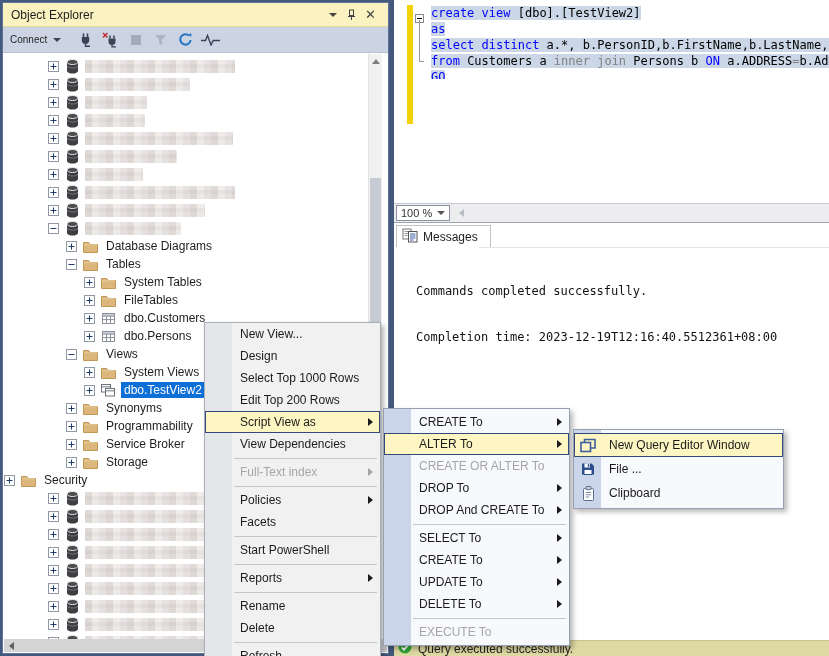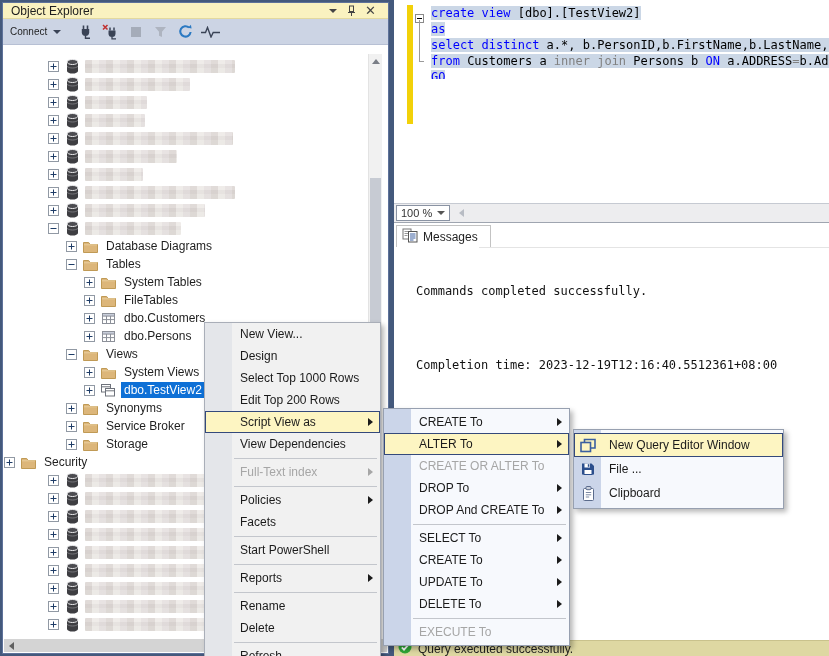--- a/index.html
+++ b/index.html
@@ -2,21 +2,21 @@
 <html><head>
 <meta charset="utf-8">
 <style>
   *{box-sizing:border-box;margin:0;padding:0;}
   html,body{width:829px;height:656px;overflow:hidden;background:#44597C;
     font-family:"Liberation Sans",sans-serif;-webkit-font-smoothing:antialiased;}
   #stage{position:absolute;inset:0;width:829px;height:656px;}
 
   
   .oe{position:absolute;left:2px;top:2px;width:387px;height:652px;border:1px solid #5E729A;background:#fff;}
-  .oe-title{height:16px;background:#FAF2C0;display:flex;align-items:center;padding:0 8px;font-size:12px;color:#1E1E1E;border-bottom:1px solid #E3D99F;}
+  .oe-title{height:24px;background:#FAF2C0;display:flex;align-items:center;padding:0 8px;font-size:12px;color:#1E1E1E;border-bottom:1px solid #E3D99F;}
   .oe-title .spacer{flex:1;}
   .tbar-ic{width:19px;height:17px;display:flex;align-items:center;justify-content:center;color:#444;}
   .chev{width:0;height:0;border-top:4px solid #444;border-left:4px solid transparent;border-right:4px solid transparent;}
   .closex{font-size:13px;color:#444;line-height:1;}
   .oe-toolbar{height:26px;background:#CCD4E4;display:flex;align-items:center;padding:0 7px;font-size:10px;color:#1E1E1E;border-bottom:1px solid #B7C0D4;}
   .connect{display:flex;align-items:center;margin-right:12px;}
   .connect .chev{border-top-color:#3A4356;margin-left:6px;}
   .tb-btn{width:25px;height:22px;display:flex;align-items:center;justify-content:center;}
 
   .tree{position:absolute;left:1px;top:51px;width:371px;bottom:14px;background:#fff;overflow:hidden;padding-top:3px;}
@@ -50,21 +50,21 @@
 
   .zoombar{position:absolute;left:0;top:203px;width:100%;height:19px;background:#EDEDEF;border-top:1px solid #C6CAD2;display:flex;align-items:center;font-size:11px;color:#333;}
   .zoomsel{width:54px;height:16px;background:#fff;border:1px solid #8A93A3;display:flex;align-items:center;justify-content:space-between;padding:0 4px;margin-left:2px;}
   .zoomsel .chev{border-top-color:#555;}
   .hleft{margin-left:9px;width:0;height:0;border-right:5px solid #B8BCC4;border-top:4px solid transparent;border-bottom:4px solid transparent;}
 
   .msgs{position:absolute;left:0;top:222px;width:100%;height:418px;background:#fff;border-top:1px solid #9FA5B0;}
   .tab{position:absolute;left:2px;top:2px;height:22px;display:flex;align-items:center;gap:5px;padding:0 12px 0 5px;background:#fff;border:1px solid #C3C3C3;border-bottom:none;font-size:12px;color:#1E1E1E;}
   .tabline{position:absolute;left:85px;top:24px;right:0;height:1px;background:#E4E4E4;}
   .msg-text{position:absolute;left:22px;top:31px;font-family:"DejaVu Sans Mono",monospace;font-size:12px;color:#111;line-height:15px;white-space:pre;}
-  .msg-text .gap{margin-top:29px;}
+  .msg-text .gap{margin-top:1px;}
 
   .statusbar{position:absolute;left:0;top:640px;width:100%;height:16px;background:#DED8A2;border-top:1px solid #C9C28C;display:flex;align-items:center;padding:0 4px;font-size:12px;color:#1E1E1E;gap:6px;}
 
   
   .menu{position:absolute;border:1px solid #A9AEB8;box-shadow:3px 3px 5px rgba(0,0,0,.28);font-size:12px;color:#1B1B1B;}
   .menu.gray{background:linear-gradient(90deg,#E4E6EA 0 27px,#F1F1F1 27px);}
   .menu.blue{background:linear-gradient(90deg,#CBD5E9 0 27px,#F7F9FD 27px);border-color:#97A0B0;}
   .mi{position:relative;height:22px;display:flex;align-items:center;padding-left:35px;padding-right:22px;white-space:nowrap;}
   .mi.tall{height:24px;}
   .mi.hl{background:#FDF5C2;box-shadow:inset 0 0 0 1px #34497B;}
@@ -465,20 +465,35 @@
               <rect x="0.5" y="0.5" width="10" height="10" fill="#fff" stroke="#9199A4"></rect>
               <path d="M2.5 5.5h6M5.5 2.5v6" stroke="#1E3C67"></path>
             </svg>
           </span>
           <span class="ico">
             <svg width="15" height="13" viewBox="0 0 15 13">
               <path d="M0.5 2.5h5.2l1.4 2h7.4v8H0.5z" fill="#DCB67A" stroke="#C09A55"></path>
               <path d="M1 4.8h13" stroke="#E9CF9E"></path>
             </svg>
           </span>
+          <span class="lbl">Programmability</span>
+        </div>
+        <div class="trow" style="padding-left: 62px;">
+          <span class="exp">
+            <svg width="11" height="11">
+              <rect x="0.5" y="0.5" width="10" height="10" fill="#fff" stroke="#9199A4"></rect>
+              <path d="M2.5 5.5h6M5.5 2.5v6" stroke="#1E3C67"></path>
+            </svg>
+          </span>
+          <span class="ico">
+            <svg width="15" height="13" viewBox="0 0 15 13">
+              <path d="M0.5 2.5h5.2l1.4 2h7.4v8H0.5z" fill="#DCB67A" stroke="#C09A55"></path>
+              <path d="M1 4.8h13" stroke="#E9CF9E"></path>
+            </svg>
+          </span>
           <span class="lbl">Service Broker</span>
         </div>
         <div class="trow" style="padding-left: 62px;">
           <span class="exp">
             <svg width="11" height="11">
               <rect x="0.5" y="0.5" width="10" height="10" fill="#fff" stroke="#9199A4"></rect>
               <path d="M2.5 5.5h6M5.5 2.5v6" stroke="#1E3C67"></path>
             </svg>
           </span>
           <span class="ico">

